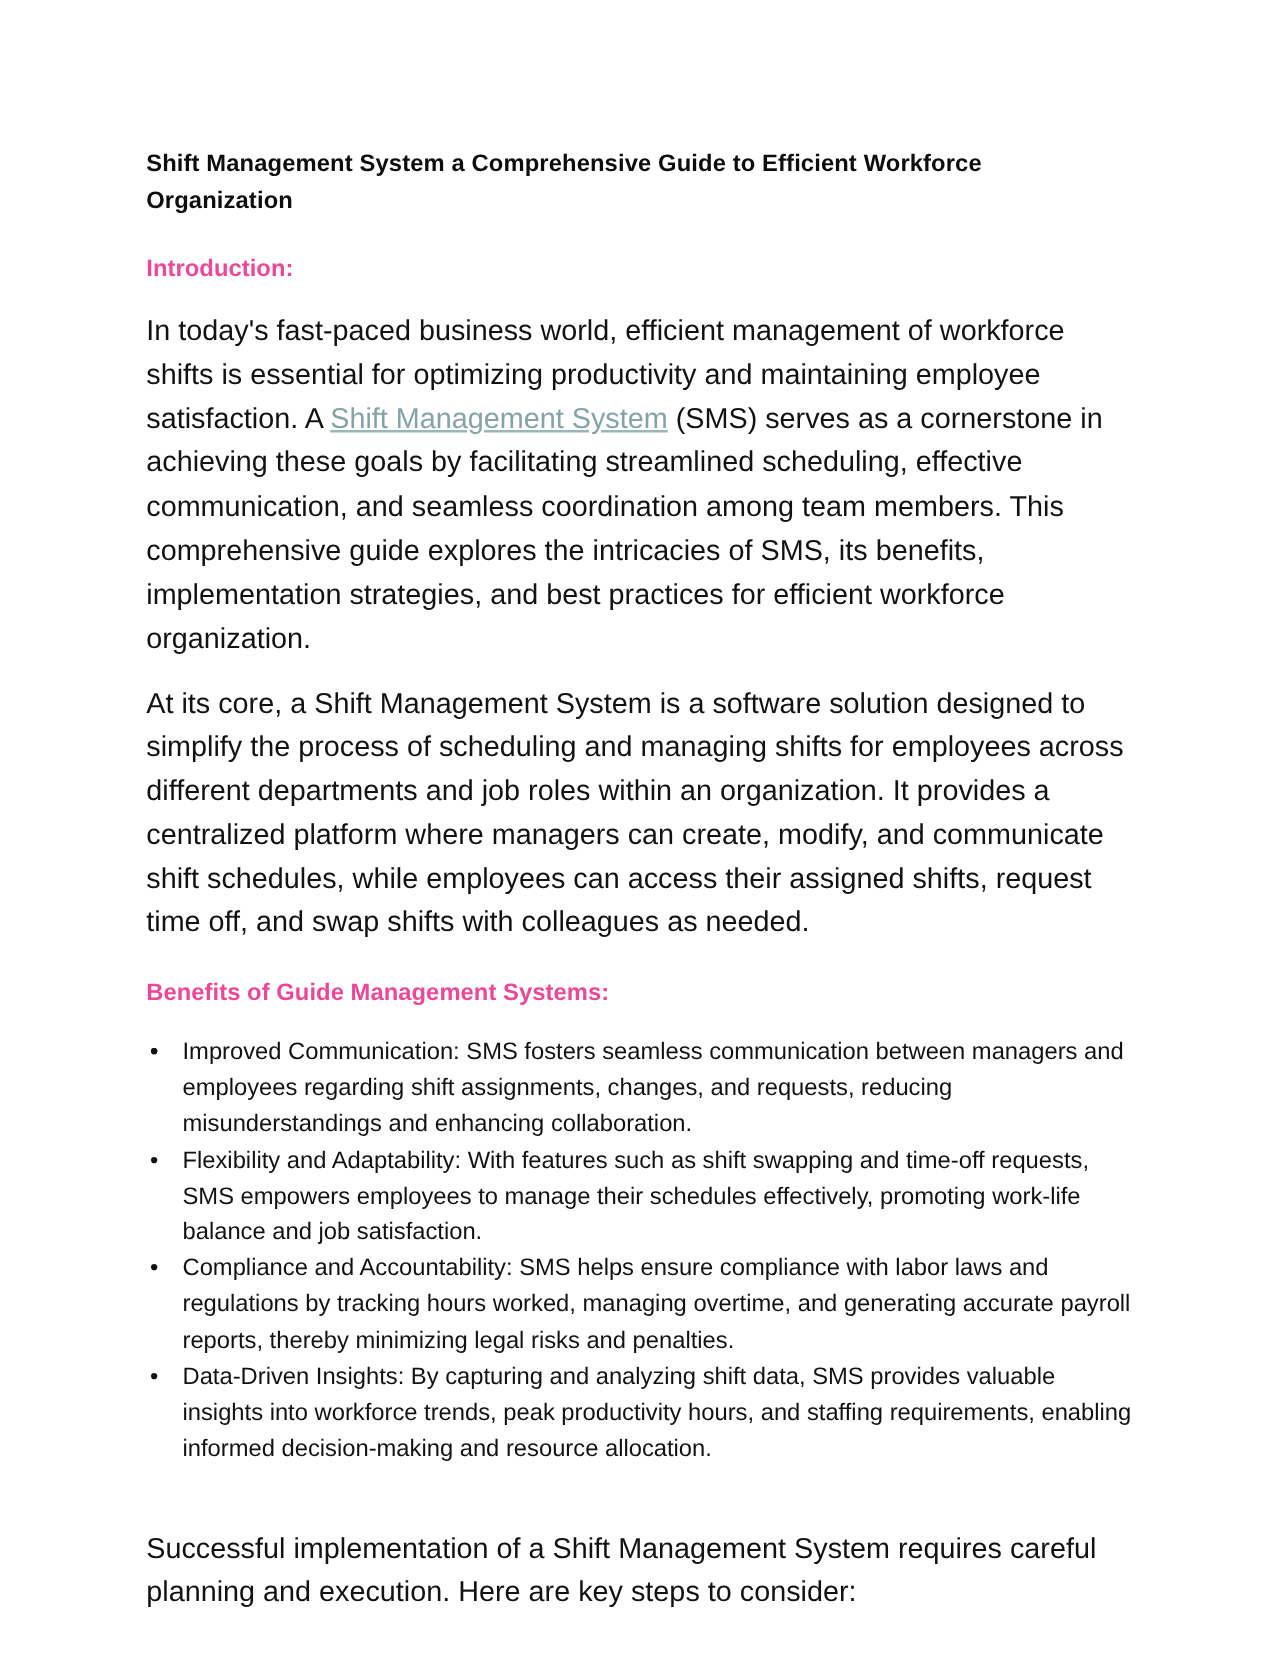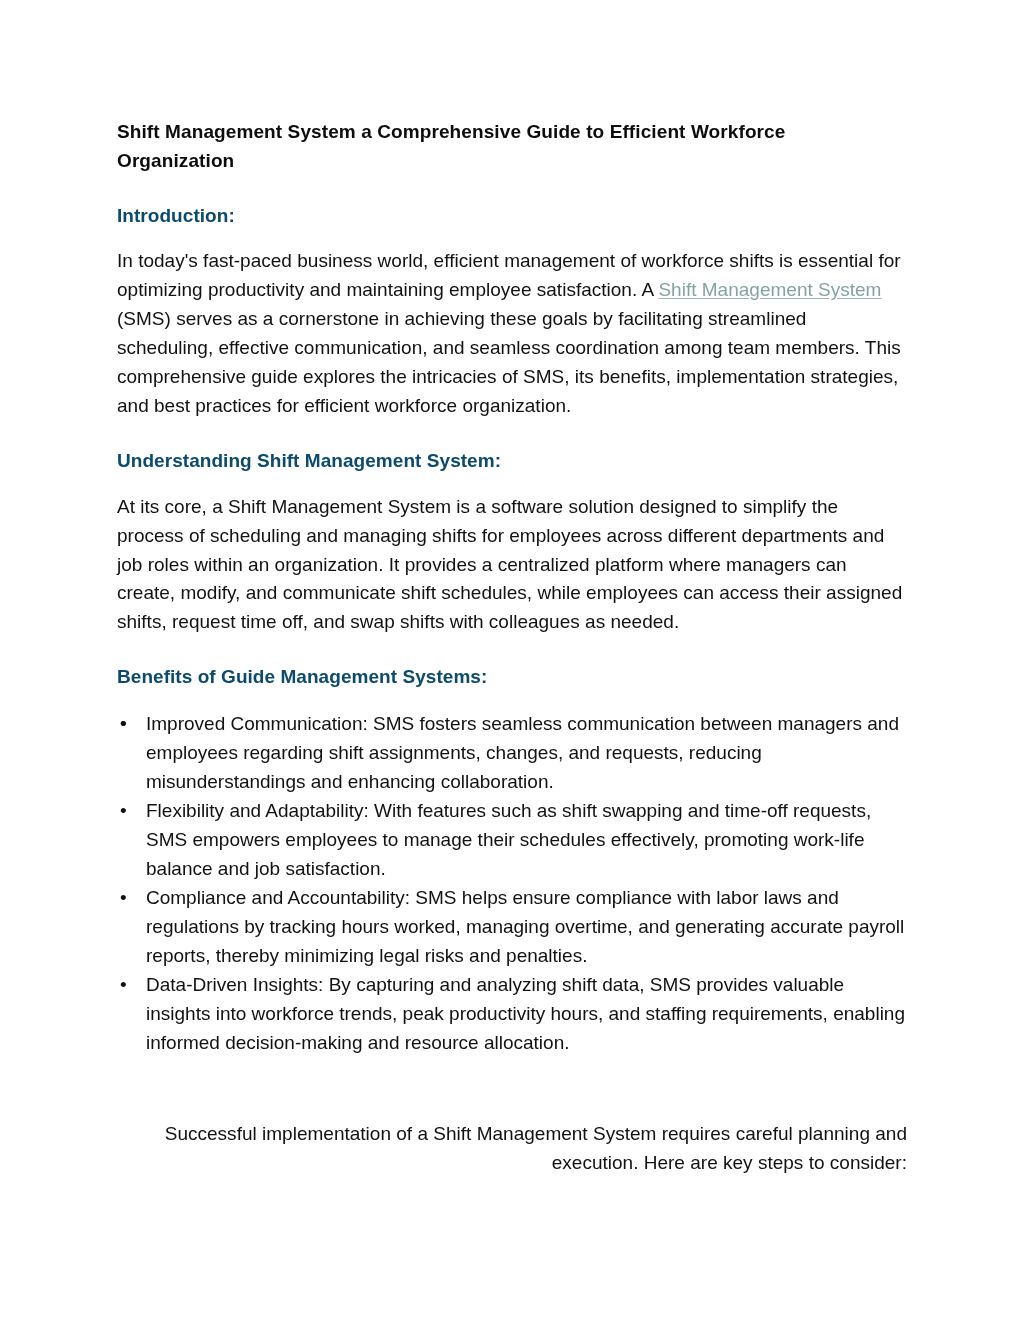--- a/index.html
+++ b/index.html
@@ -32,37 +32,36 @@
     margin: 0 0 0 0;
     letter-spacing: 0.1px;
     color: #0d0d0d;
   }
   h2.section-heading {
     font-size: 19px;
     font-weight: bold;
     line-height: 1.5;
     margin: 26px 0 0 0;
     letter-spacing: 0.05px;
-    color: #0c4a6e;
+    color: #ec4899;
   }
   h2.section-heading.indented {
     margin-left: 4px;
     margin-top: 0;
   }
   p.para {
-    font-size: 19px;
+    font-size: 23px;
     font-weight: normal;
     line-height: 1.525;
     margin: 17px 0 0 0;
     color: #121212;
     letter-spacing: 0.01px;
   }
   p.para.tight {
-    margin-top: 20px;
-    text-align: right;
+    margin-top: 4px;
   }
   a.doclink {
     color: #85a3a7;
     text-decoration: underline;
     text-underline-offset: 2px;
     text-decoration-color: #9ab6b9;
   }
   ul.bullets {
     list-style: none;
     margin: 18px 0 0 0;
@@ -95,21 +94,20 @@
   <div class="doc-body">
 
     <h1 class="doc-title" id="doc-title">Shift Management System a Comprehensive Guide to Efficient Workforce Organization</h1>
 
     <h2 class="section-heading">Introduction:</h2>
 
     <p class="para">
       <span>In today's fast-paced business world, efficient management of workforce shifts is essential for optimizing productivity and maintaining employee satisfaction. A </span><a class="doclink" href="#">Shift Management System</a><span> (SMS) serves as a cornerstone in achieving these goals by facilitating streamlined scheduling, effective communication, and seamless coordination among team members. This comprehensive guide explores the intricacies of SMS, its benefits, implementation strategies, and best practices for efficient workforce organization.</span>
     </p>
 
-    <h2 class="section-heading">Understanding Shift Management System:</h2>
 
     <p class="para">At its core, a Shift Management System is a software solution designed to simplify the process of scheduling and managing shifts for employees across different departments and job roles within an organization. It provides a centralized platform where managers can create, modify, and communicate shift schedules, while employees can access their assigned shifts, request time off, and swap shifts with colleagues as needed.</p>
 
     <h2 class="section-heading">Benefits of Guide Management Systems:</h2>
 
     <ul class="bullets">
       <li>
         <span class="bullet-marker">•</span>
       </li>
       <li>

